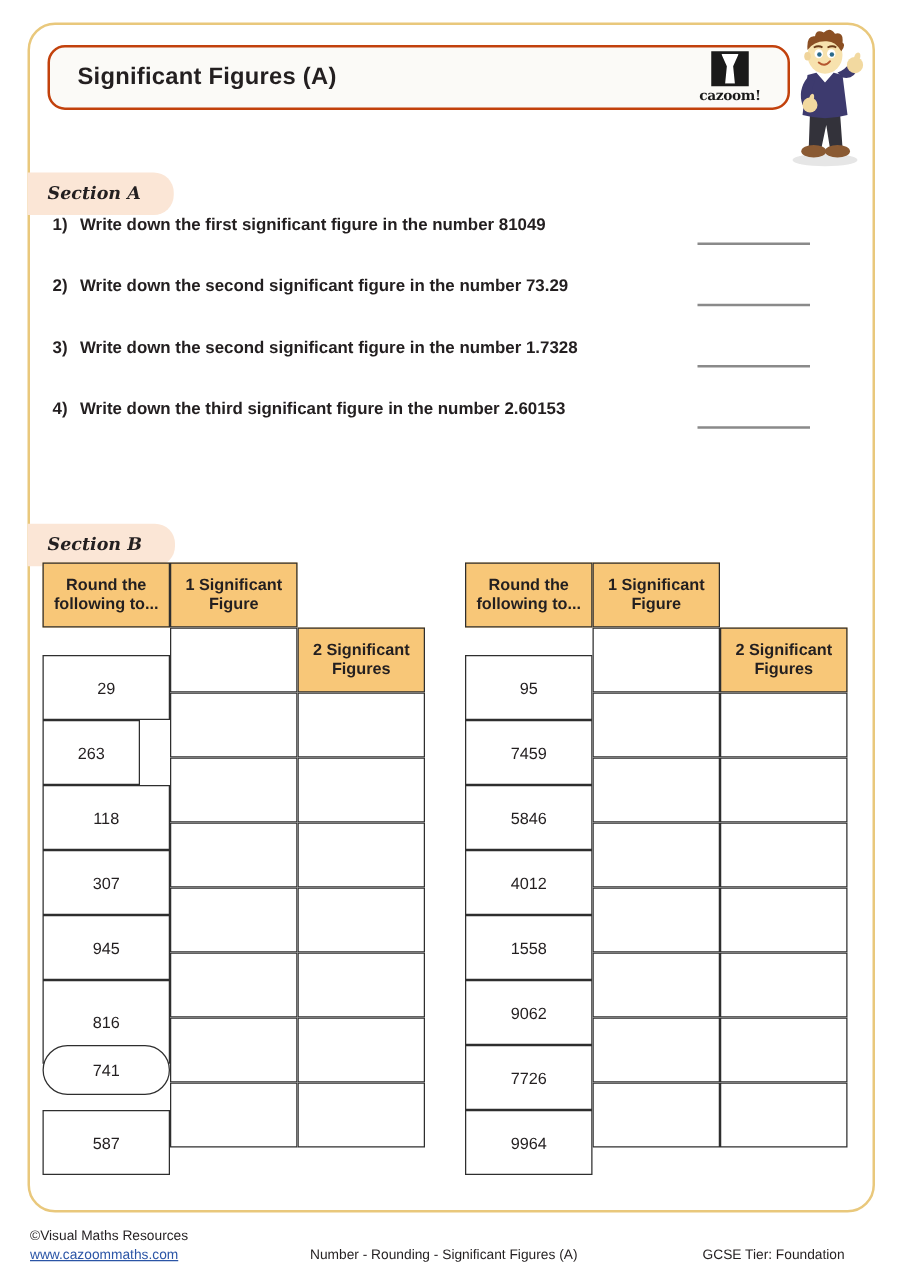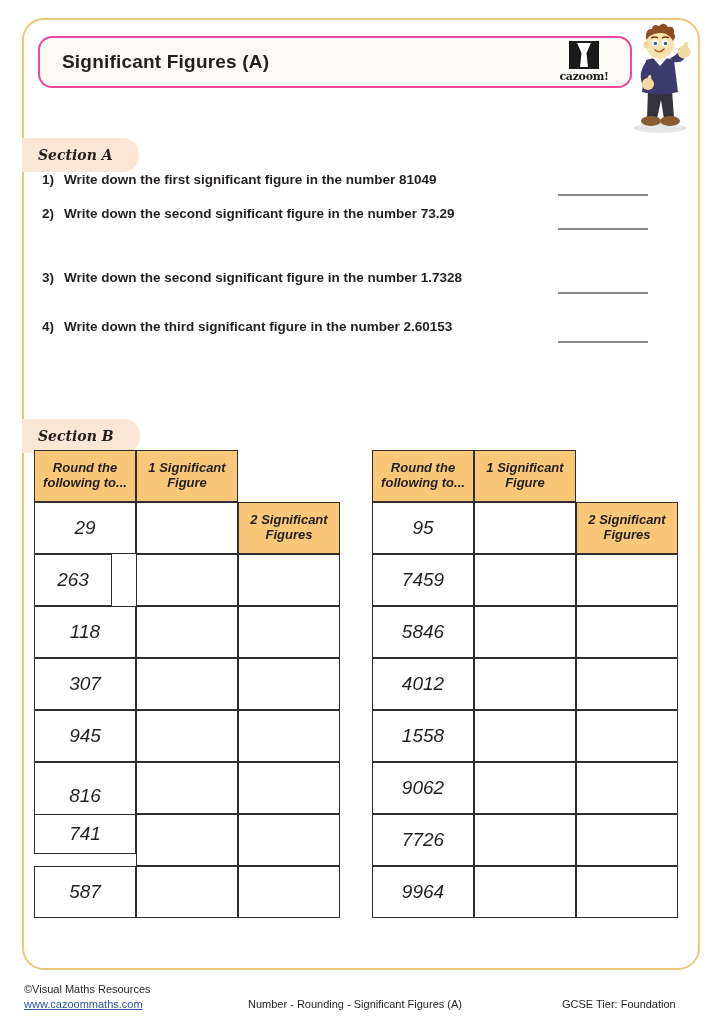--- a/index.html
+++ b/index.html
@@ -29,21 +29,21 @@
     background: #ffffff;
   }
 
   
   .title-box {
     position: absolute;
     left: 38px;
     top: 36px;
     width: 594px;
     height: 52px;
-    border: 2px solid #ec4899;
+    border: 2px solid #c2410c;
     border-radius: 14px;
     background: #fbfaf7;
     box-sizing: border-box;
     display: flex;
     align-items: center;
   }
   .title-text {
     font-size: 19px;
     font-weight: bold;
     letter-spacing: .2px;
@@ -165,29 +165,28 @@
   .cell {
     position: absolute;
     box-sizing: border-box;
     border: 1.6px solid #2e2e2e;
     display: flex;
     align-items: center;
     justify-content: center;
     text-align: center;
     font-size: 12.5px;
     background: #ffffff;
-    font-style: italic;
   }
   .cell.hdr {
     background: #f8c778;
     font-weight: bold;
     font-size: 13px;
     line-height: 1.15;
   }
-  .cell.val { font-size: 19px; }
+  .cell.val { font-size: 13px; margin-top: 22px; }
 
   
   .footer {
     position: absolute;
     left: 0;
     top: 982px;
     width: 724px;
     height: 42px;
     font-size: 11px;
     color: #231f20;
@@ -272,21 +271,21 @@
 </div>
 <div class="section-tab" id="sec-b">
   <span class="lbl">Section B</span>
 </div>
 
 <div id="questions-area">
     <div class="q-row" style="top: 172px;">
       <div class="q-text"><span class="q-num">1)</span><span>Write down the first significant figure in the number 81049</span></div>
       <div class="ans-line"></div>
     </div>
-    <div class="q-row" style="top: 206px;">
+    <div class="q-row" style="top: 221px;">
       <div class="q-text"><span class="q-num">2)</span><span>Write down the second significant figure in the number 73.29</span></div>
       <div class="ans-line"></div>
     </div>
     <div class="q-row" style="top: 270px;">
       <div class="q-text"><span class="q-num">3)</span><span>Write down the second significant figure in the number 1.7328</span></div>
       <div class="ans-line"></div>
     </div>
     <div class="q-row" style="top: 319px;">
       <div class="q-text"><span class="q-num">4)</span><span>Write down the third significant figure in the number 2.60153</span></div>
       <div class="ans-line"></div>
@@ -308,21 +307,21 @@
       <div class="cell" style="left: 204px; top: 156px; width: 102px; height: 52px;"></div>
       <div class="cell val" style="left: 0px; top: 208px; width: 102px; height: 52px;">307</div>
       <div class="cell" style="left: 102px; top: 208px; width: 102px; height: 52px;"></div>
       <div class="cell" style="left: 204px; top: 208px; width: 102px; height: 52px;"></div>
       <div class="cell val" style="left: 0px; top: 260px; width: 102px; height: 52px;">945</div>
       <div class="cell" style="left: 102px; top: 260px; width: 102px; height: 52px;"></div>
       <div class="cell" style="left: 204px; top: 260px; width: 102px; height: 52px;"></div>
       <div class="cell val" style="left: 0px; top: 312px; width: 102px; height: 67px;">816</div>
       <div class="cell" style="left: 102px; top: 312px; width: 102px; height: 52px;"></div>
       <div class="cell" style="left: 204px; top: 312px; width: 102px; height: 52px;"></div>
-      <div class="cell val" style="left: 0px; top: 364px; width: 102px; height: 40px;">741</div>
+      <div class="cell val" style="left: 0px; top: 364px; width: 102px; height: 40px; border-radius: 20px;">741</div>
       <div class="cell" style="left: 102px; top: 364px; width: 102px; height: 52px;"></div>
       <div class="cell" style="left: 204px; top: 364px; width: 102px; height: 52px;"></div>
       <div class="cell val" style="left: 0px; top: 416px; width: 102px; height: 52px;">587</div>
       <div class="cell" style="left: 102px; top: 416px; width: 102px; height: 52px;"></div>
       <div class="cell" style="left: 204px; top: 416px; width: 102px; height: 52px;"></div>
     </div>
 </div>
 <div class="tbl" id="tbl-right">
   <div class="tbl-grid" style="height: 468px;">
       <div class="cell hdr" style="left: 0px; top: 0px; width: 102px; height: 52px;">Round the following to...</div>

